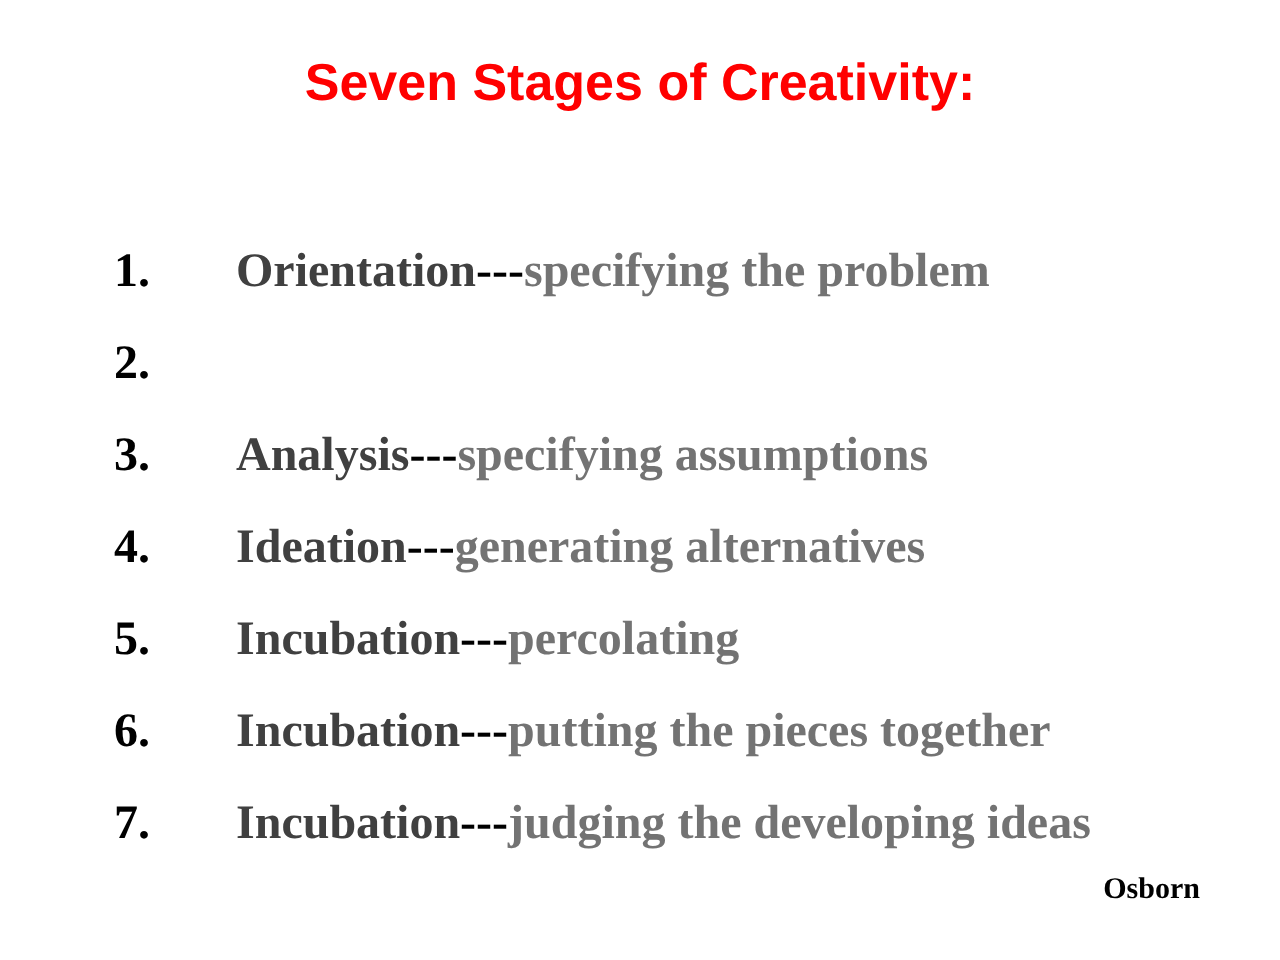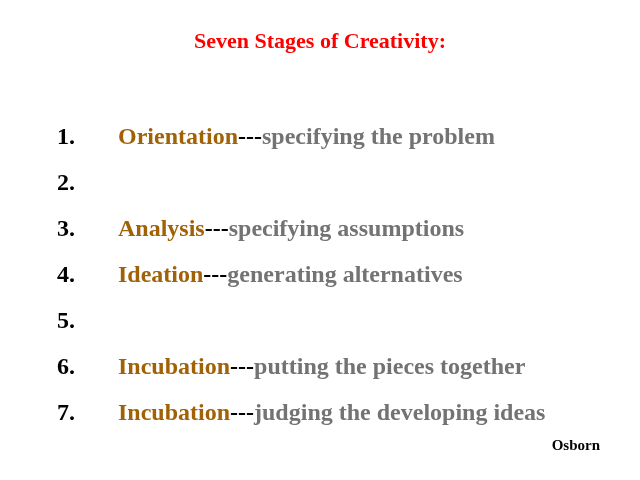--- a/index.html
+++ b/index.html
@@ -21,23 +21,23 @@
     background: #ffffff;
     box-sizing: border-box;
   }
   #slide-title {
     position: absolute;
     left: 0;
     top: 20px;
     width: 640px;
     text-align: center;
     color: #ff0000;
-    font-family: Liberation Serif, serif;
+    font-family: Liberation Sans, sans-serif;
     font-weight: bold;
-    font-size: 22px;
+    font-size: 26px;
     line-height: 42px;
     letter-spacing: 0px;
     white-space: nowrap;
   }
   #stage-list {
     position: absolute;
     left: 0;
     top: 113px;
     width: 640px;
   }
@@ -56,21 +56,21 @@
     top: 0;
     color: #000000;
   }
   .stage-text {
     position: absolute;
     left: 118px;
     top: 0;
     color: #000000;
   }
   .stage-keyword {
-    color: #a16207;
+    color: #404040;
     margin-top: 40px;
   }
   .stage-sep {
     color: #000000;
   }
   .stage-desc {
     color: #737373;
   }
   #attribution {
     position: absolute;
@@ -107,20 +107,21 @@
       <span class="stage-text"><span class="stage-keyword">Analysis</span><span class="stage-sep">---</span><span class="stage-desc">specifying assumptions</span></span>
     </div>
 
     <div class="stage-row">
       <span class="stage-number">4.</span>
       <span class="stage-text"><span class="stage-keyword">Ideation</span><span class="stage-sep">---</span><span class="stage-desc">generating alternatives</span></span>
     </div>
 
     <div class="stage-row">
       <span class="stage-number">5.</span>
+      <span class="stage-text"><span class="stage-keyword">Incubation</span><span class="stage-sep">---</span><span class="stage-desc">percolating</span></span>
     </div>
 
     <div class="stage-row">
       <span class="stage-number">6.</span>
       <span class="stage-text"><span class="stage-keyword">Incubation</span><span class="stage-sep">---</span><span class="stage-desc">putting the pieces together</span></span>
     </div>
 
     <div class="stage-row">
       <span class="stage-number">7.</span>
       <span class="stage-text"><span class="stage-keyword">Incubation</span><span class="stage-sep">---</span><span class="stage-desc">judging the developing ideas</span></span>

